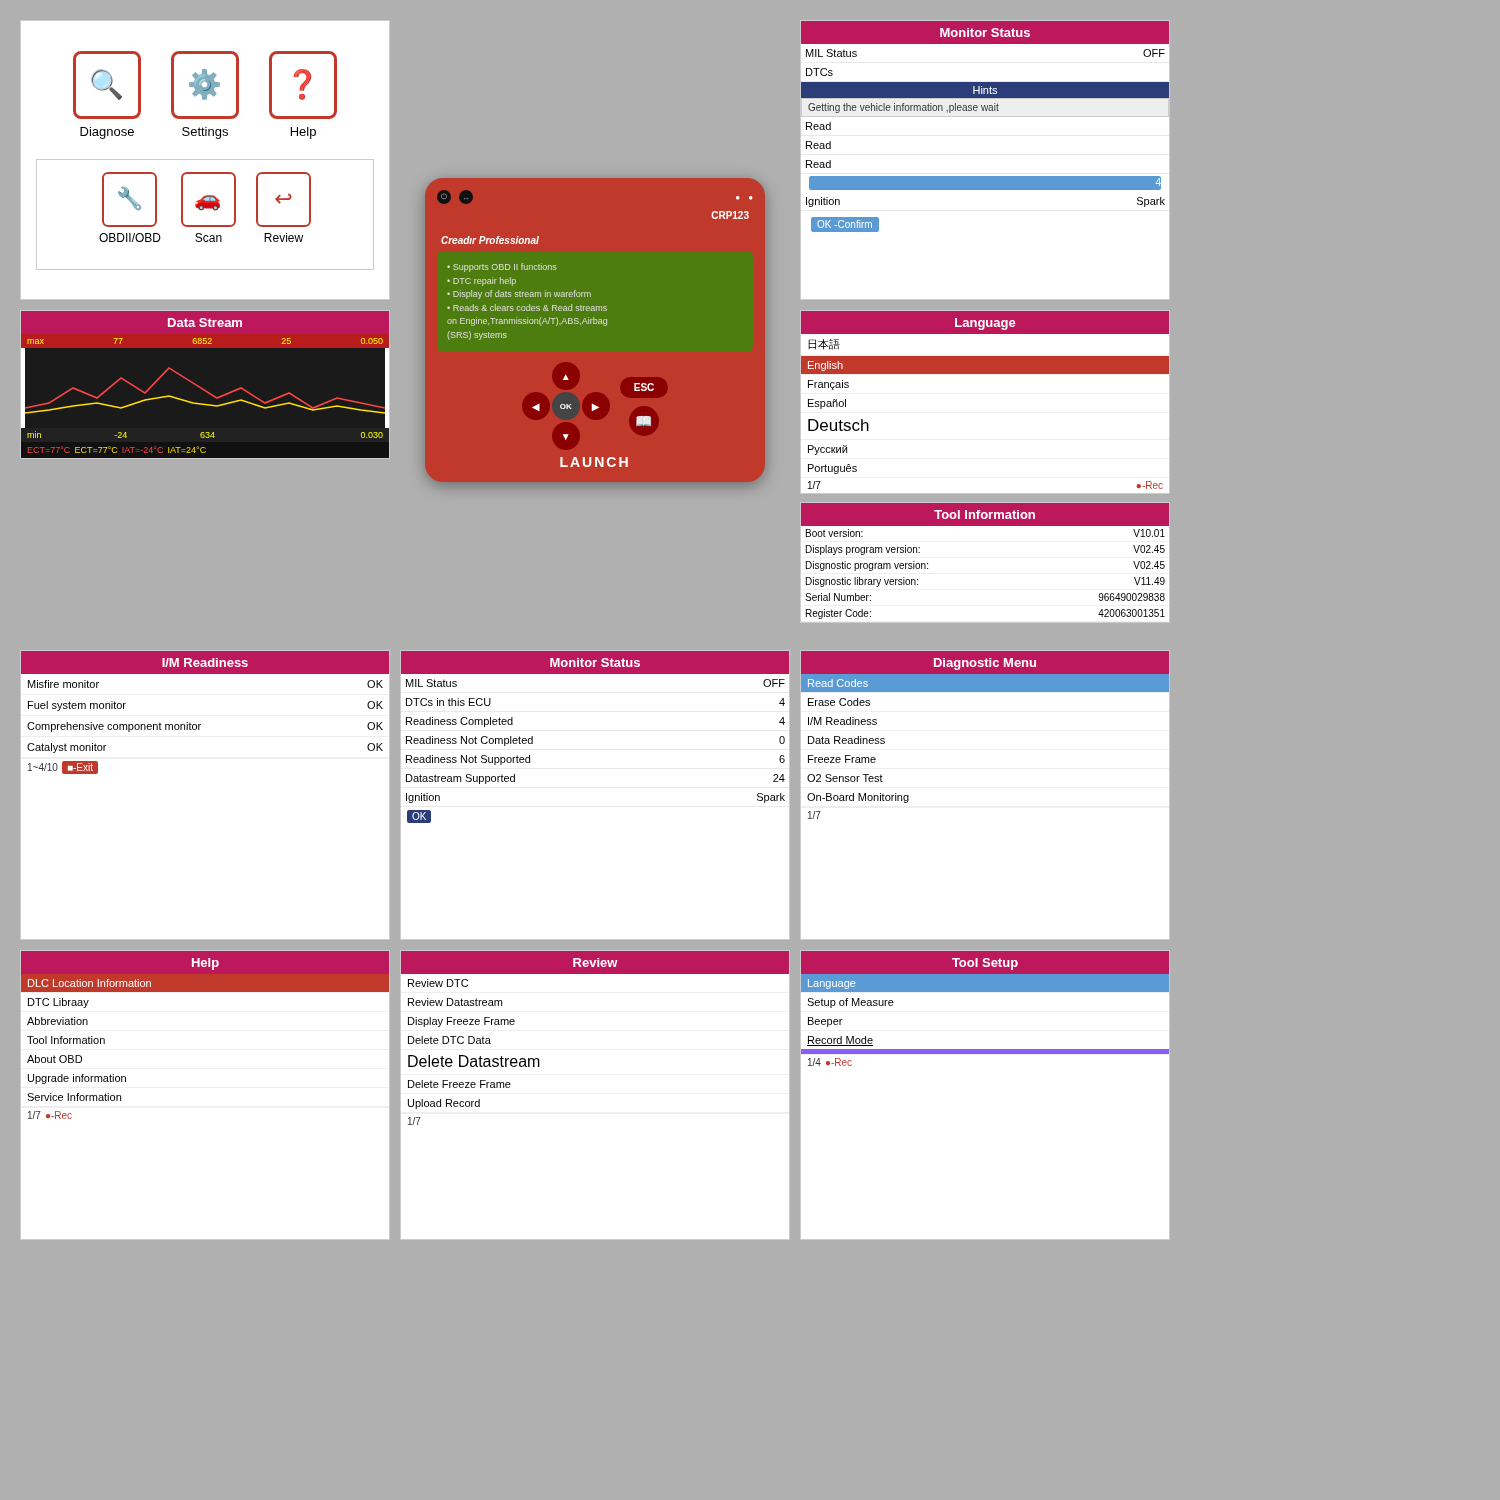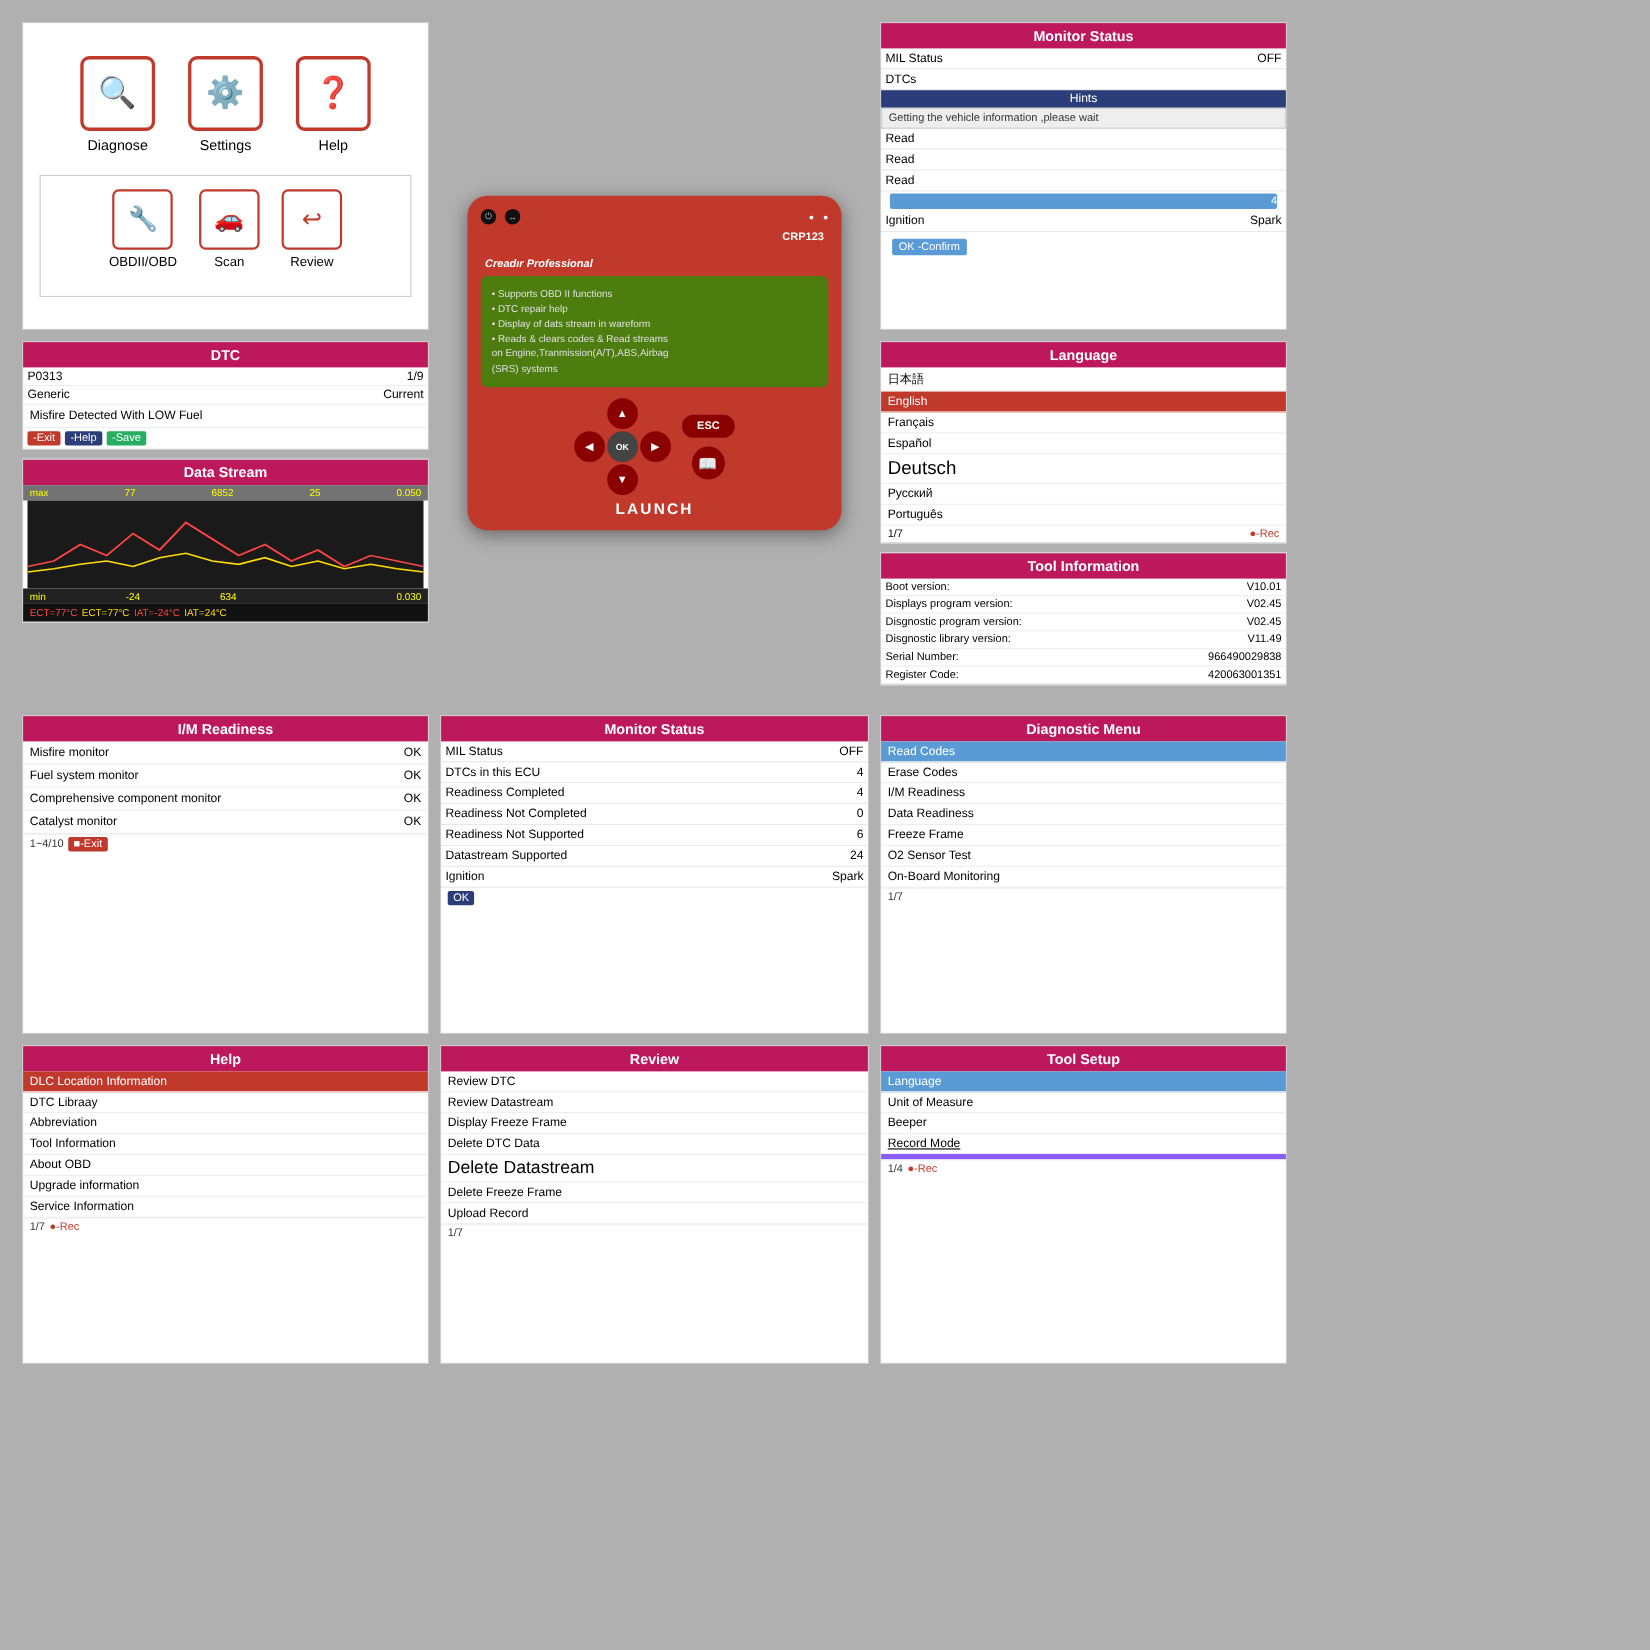--- a/index.html
+++ b/index.html
@@ -497,41 +497,24 @@
       <span>Ignition</span>
       <span>Spark</span>
     </div>
     <div style="padding:3px 6px;">
       <span class="ok-confirm">OK -Confirm</span>
     </div>
   </div>
 
   <div class="col1r2" style="display:flex; flex-direction:column; gap:8px;">
 
-    <div class="panel">
-      <div class="panel-header">DTC</div>
-      <div class="dtc-row" style="display:flex; justify-content:space-between; padding:2px 4px; font-size:11px; border-bottom:1px solid #eee;">
-        <span>P0313</span>
-        <span>1/9</span>
-      </div>
-      <div class="dtc-row" style="display:flex; justify-content:space-between; padding:2px 4px; font-size:11px; border-bottom:1px solid #eee;">
-        <span>Generic</span>
-        <span>Current</span>
-      </div>
-      <div style="padding:4px 6px; font-size:11px; border-bottom:1px solid #eee;">Misfire Detected With LOW Fuel</div>
-      <div class="dtc-footer">
-        <span class="badge badge-red">-Exit</span>
-        <span class="badge badge-blue">-Help</span>
-        <span class="badge badge-green">-Save</span>
-      </div>
-    </div>
 
     <div class="panel datastream-panel">
       <div class="panel-header">Data Stream</div>
-      <div class="chart-stats" style="display:flex; justify-content:space-between; padding:2px 6px; font-size:9px; background:#737373; color:#ff0;">
+      <div class="chart-stats" style="display:flex; justify-content:space-between; padding:2px 6px; font-size:9px; background:#b91c1c; color:#ff0;">
         <span>max</span>
         <span>77</span>
         <span>6852</span>
         <span>25</span>
         <span>0.050</span>
       </div>
       <div class="chart-area" style="background:#1a1a1a; height:80px; position:relative; overflow:hidden; margin:0 4px;">
         <svg class="chart-line" viewBox="0 0 300 80" preserveAspectRatio="none">
           <polyline points="0,60 20,55 40,40 60,50 80,30 100,45 120,20 140,35 160,50 180,40 200,55 220,45 240,60 260,50 280,55 300,60" fill="none" stroke="#ff4444" stroke-width="1.5"></polyline>
           <polyline points="0,65 20,62 40,58 60,55 80,60 100,52 120,48 140,55 160,58 180,52 200,60 220,55 240,62 260,58 280,62 300,65" fill="none" stroke="#ffdd00" stroke-width="1.5"></polyline>
@@ -697,21 +680,21 @@
     <div class="list-item-plain" style="padding:3px 6px; border-bottom:1px solid #eee; font-size:11px;">Delete Freeze Frame</div>
     <div class="list-item-plain" style="padding:3px 6px; border-bottom:1px solid #eee; font-size:11px;">Upload Record</div>
     <div class="panel-footer">
       <span>1/7</span>
     </div>
   </div>
 
   <div class="panel col3r4">
     <div class="panel-header">Tool  Setup</div>
     <div class="list-item-plain selected-blue" style="padding:3px 6px; border-bottom:1px solid #eee; font-size:11px; background:#5b9bd5; color:#fff;">Language</div>
-    <div class="list-item-plain" style="padding:3px 6px; border-bottom:1px solid #eee; font-size:11px;">Unit of Measure</div>
+    <div class="list-item-plain" style="padding:3px 6px; border-bottom:1px solid #eee; font-size:11px;">Setup of Measure</div>
     <div class="list-item-plain" style="padding:3px 6px; border-bottom:1px solid #eee; font-size:11px;">Beeper</div>
     <div class="list-item-plain" style="padding:3px 6px; border-bottom:5px solid #8b5cf6; font-size:11px;text-decoration:underline;">Record Mode</div>
     <div class="panel-footer">
       <span>1/4</span>
       <span style="color:#c0392b;">●-Rec</span>
     </div>
   </div>
 
 </div>
 

